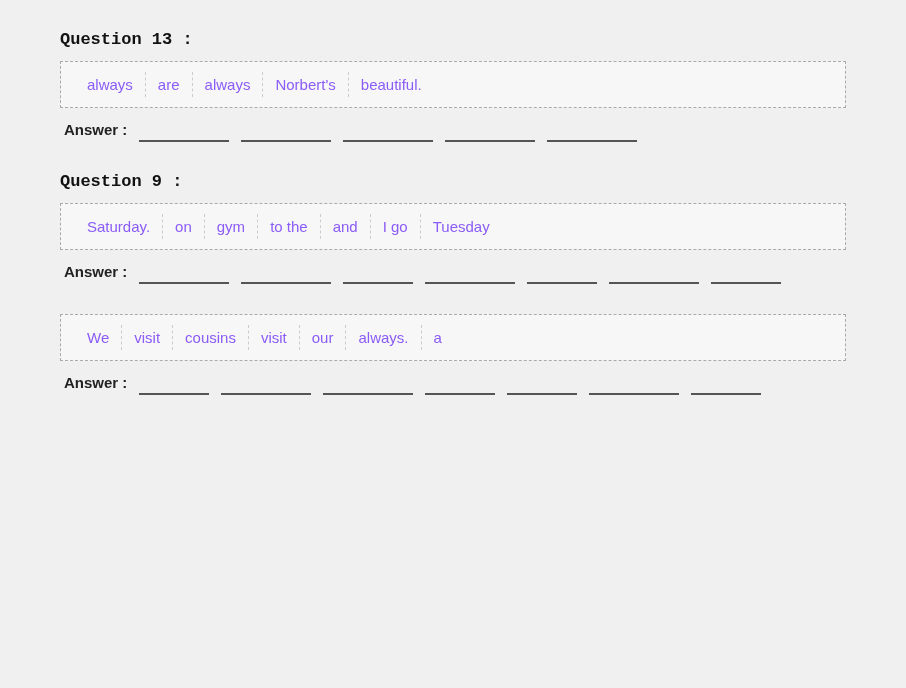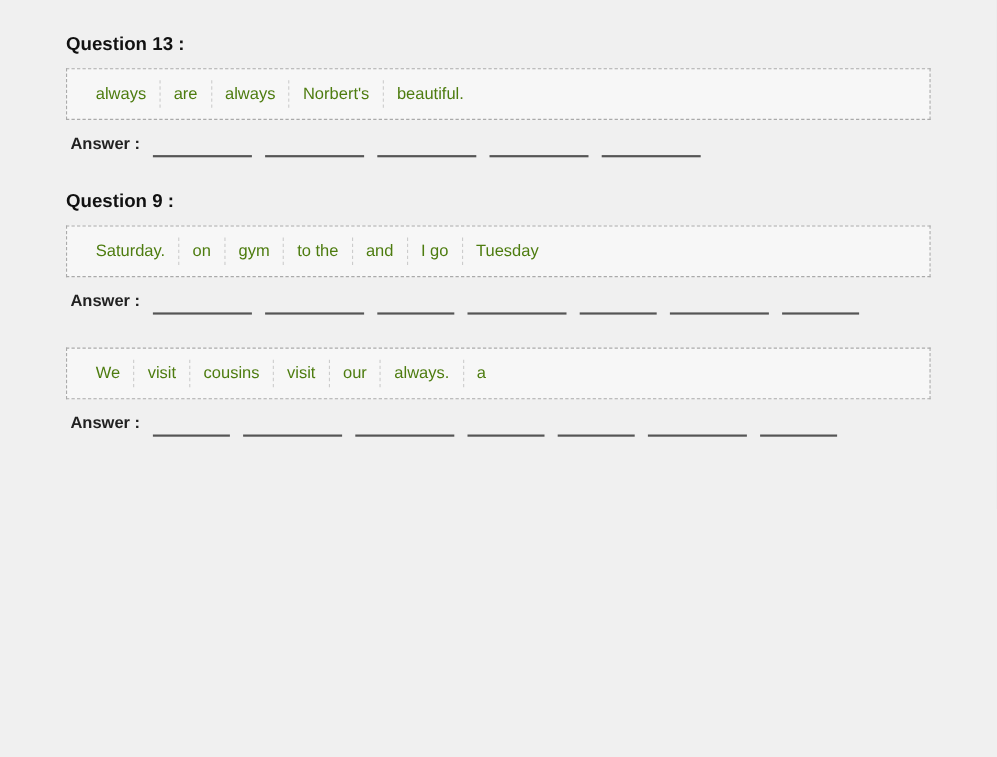--- a/index.html
+++ b/index.html
@@ -25,37 +25,38 @@
 
     .question-block {
       margin-bottom: 30px;
     }
 
     .question-title {
       font-weight: bold;
       font-size: 17px;
       margin-bottom: 12px;
       color: #111;
+      font-family: Liberation Mono, monospace;
     }
 
     .word-bank {
       display: flex;
       flex-direction: row;
       flex-wrap: wrap;
       gap: 0;
       border: 1px dashed #aaa;
       background-color: #f7f7f7;
       padding: 10px 14px;
       margin-bottom: 12px;
       align-items: center;
     }
 
     .word-item {
       font-size: 15px;
-      color: #4d7c0f;
+      color: #8b5cf6;
       padding: 4px 12px;
       border-right: 1px dashed #ccc;
     }
 
     .word-item:last-child {
       border-right: none;
     }
 
     .answer-row {
       display: flex;

